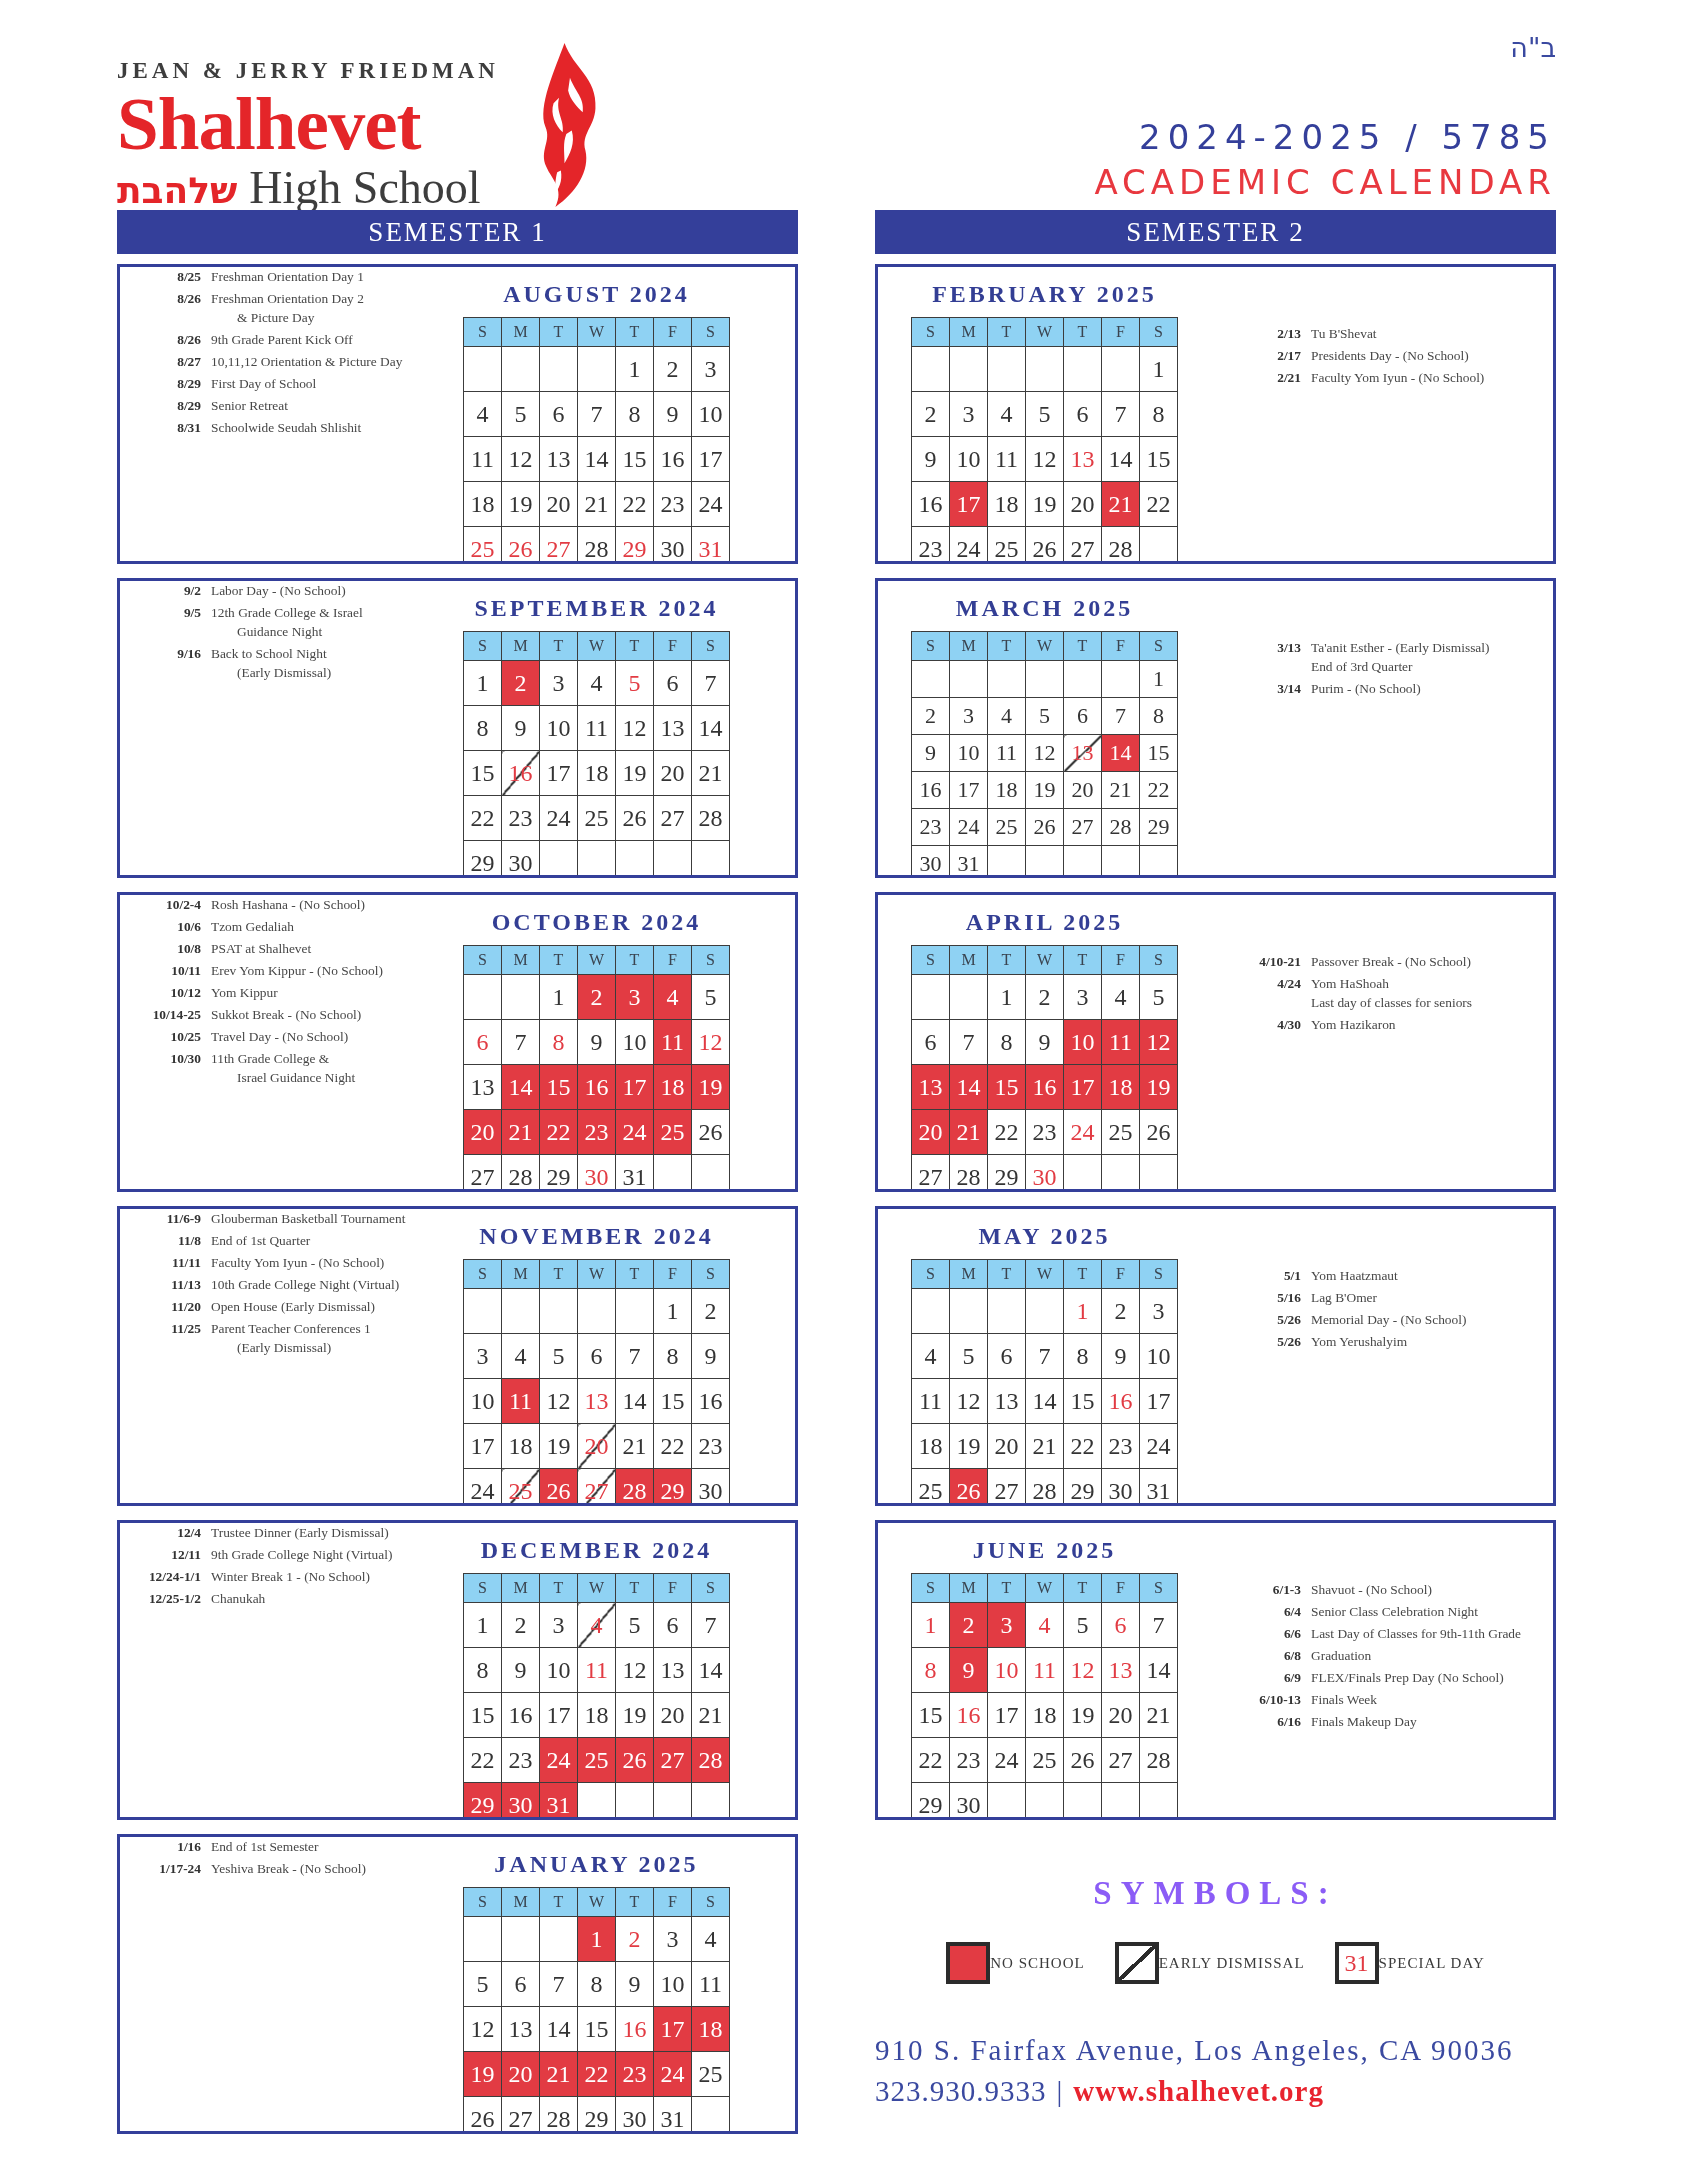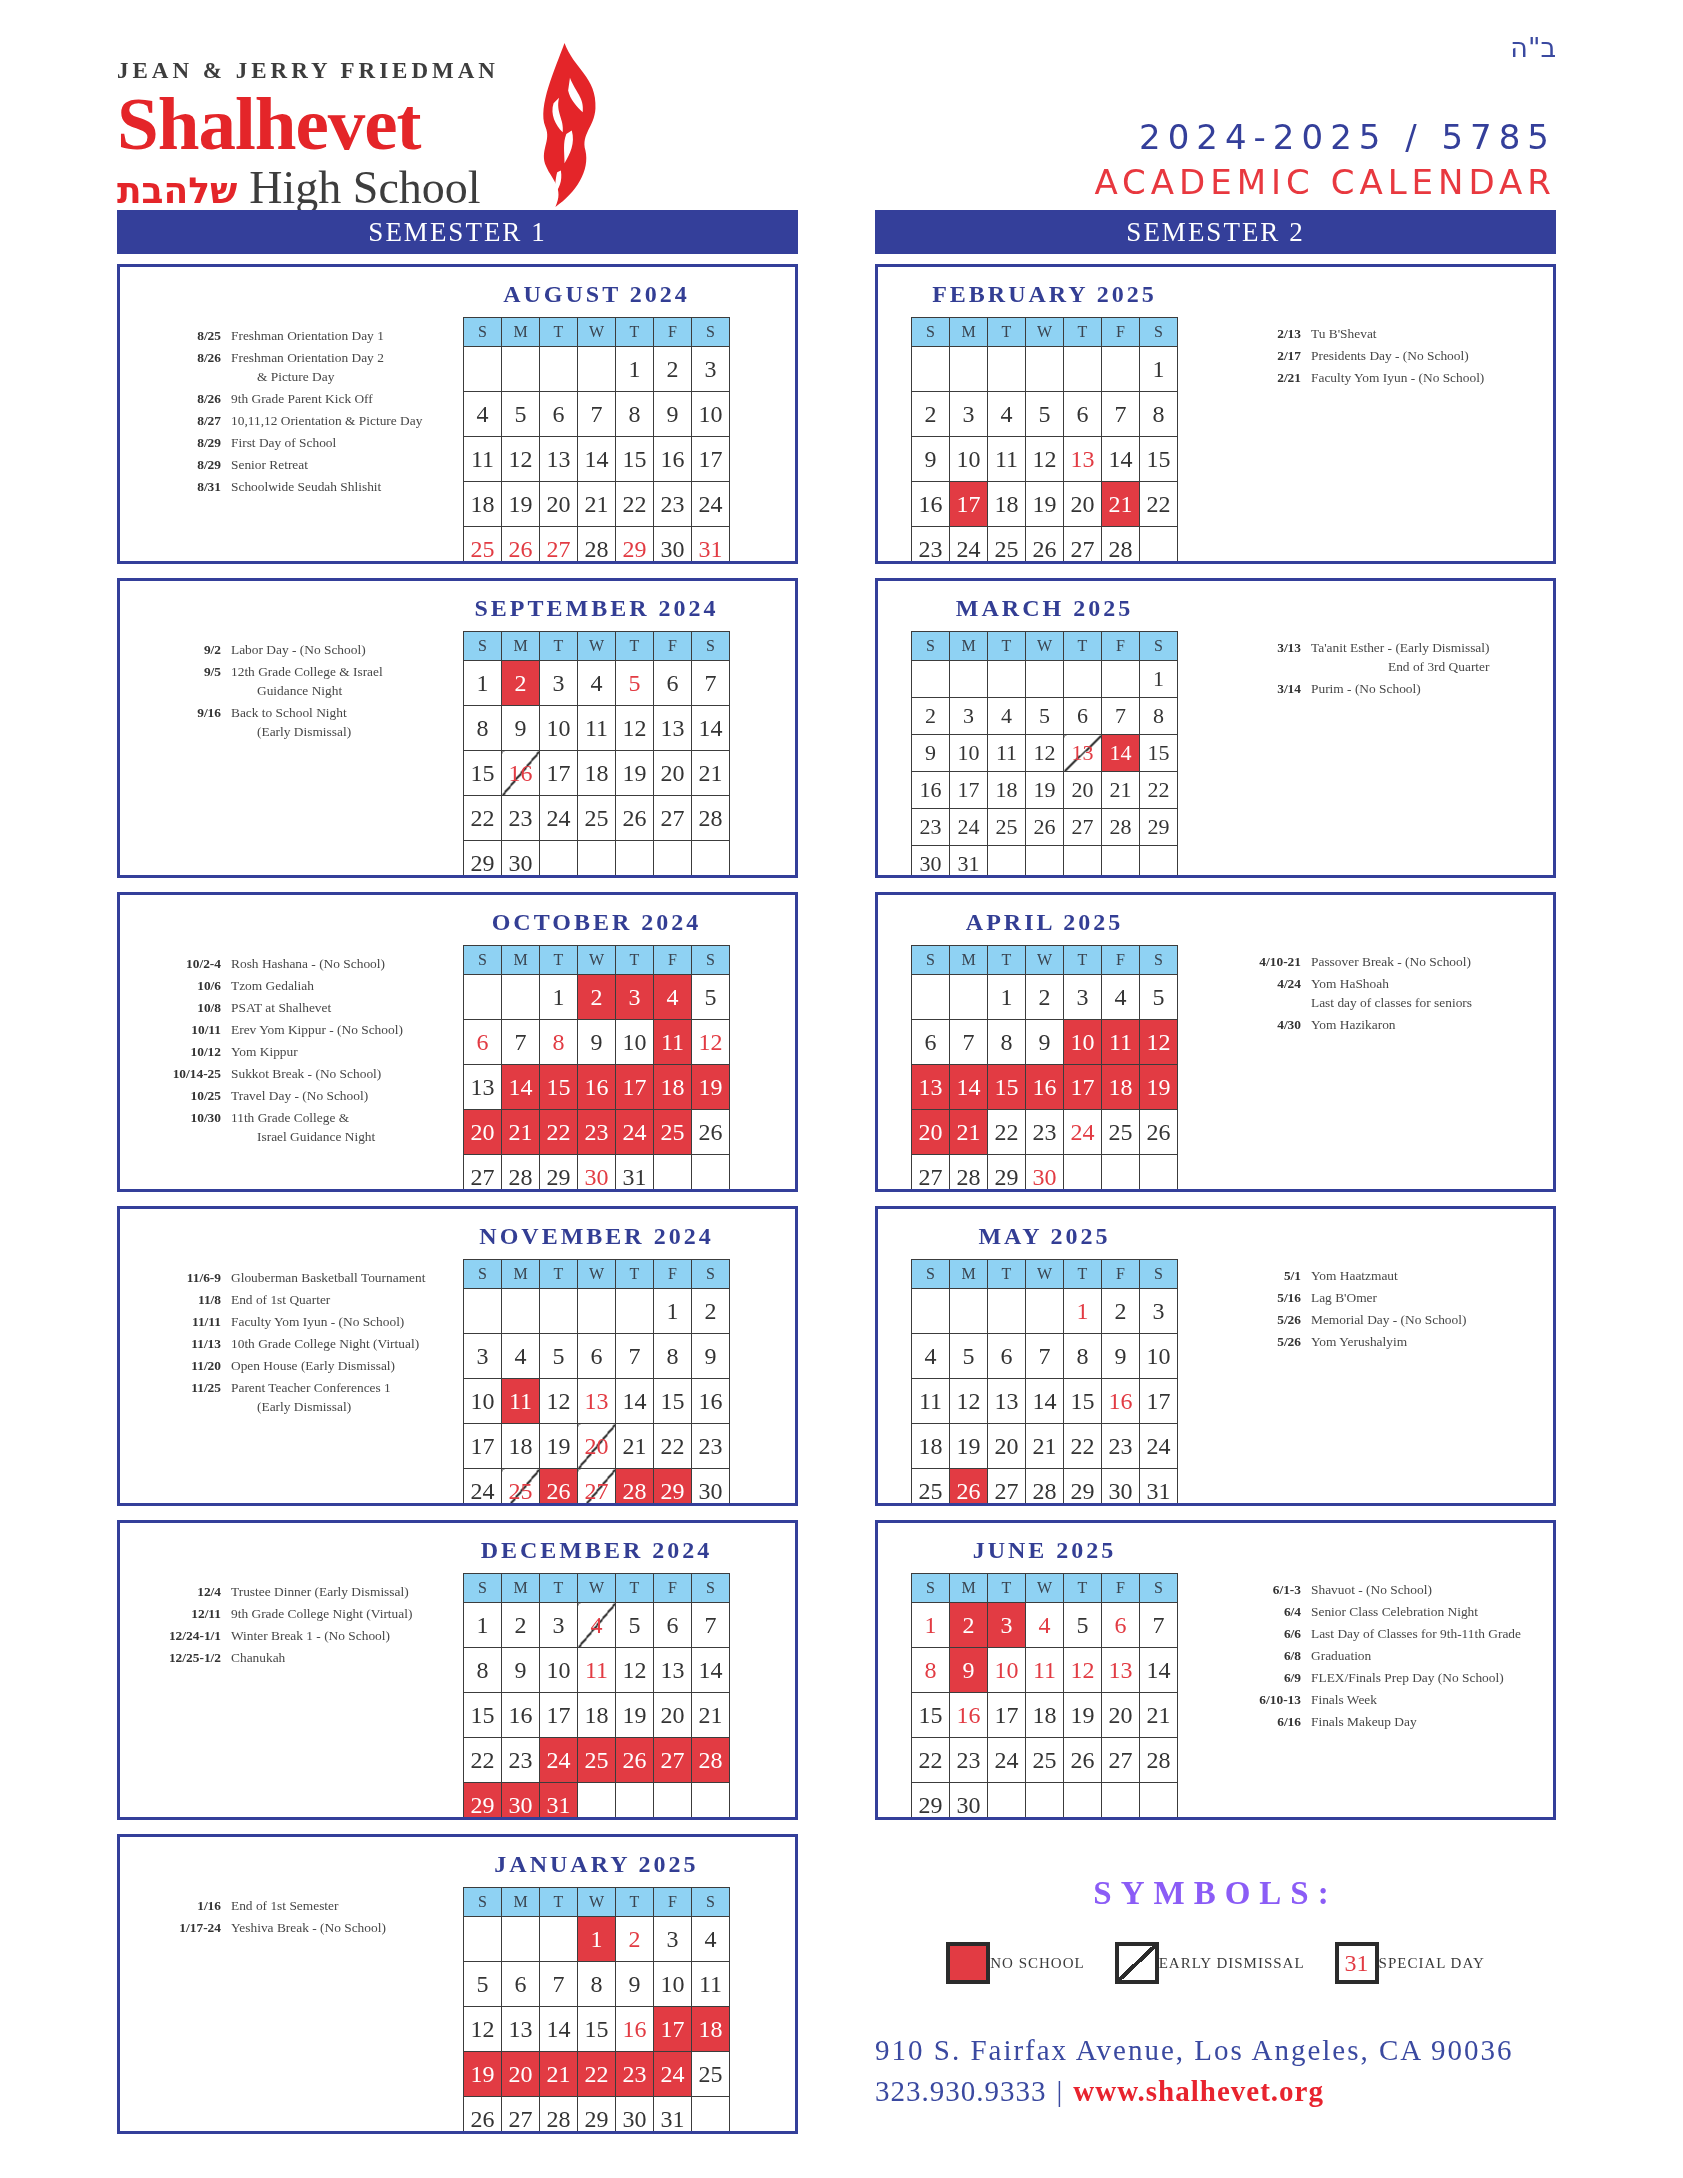--- a/index.html
+++ b/index.html
@@ -27,29 +27,29 @@
   .col{position:absolute;top:210px;width:681px;font-family:Liberation Serif, serif;}
   .col-left{left:117px;}
   .col-right{left:875px;}
   .sem-bar{height:44px;background:#343f9a;color:#ffffff;display:flex;align-items:center;
            justify-content:center;font-size:27px;letter-spacing:2px;margin-bottom:10px;}
 
   .mbox{box-sizing:border-box;border:3px solid #343f9a;background:#fff;height:300px;
         margin-bottom:14px;display:flex;overflow:hidden;}
 
   
-  .events{padding-top:59px;box-sizing:border-box;margin-left:20px;}
+  .events{box-sizing:border-box;}
   .events.side-left{width:289px;padding-left:8px;flex:none;}
   .events.side-right{margin-left:44px;padding-top:57px;flex:none;}
   .event{display:flex;margin-bottom:3px;font-size:13.4px;line-height:1.42;}
   .edate{width:73px;flex:none;text-align:right;font-weight:bold;color:#333333;padding-right:10px;white-space:nowrap;}
   .side-right .edate{width:79px;}
   .etext{color:#474747;}
   .eline.cont{padding-left:26px;}
-  .side-right .eline.cont{padding-left:0;text-align:right;}
+  .side-right .eline.cont{padding-left:0;}
 
   
   .calwrap{flex:none;margin-top:14px;padding-left:27px;}
   .calwrap.side-left{margin-left:auto;margin-right:65px;}
   .calwrap.side-right{margin-left:6px;}
   .month-title{text-align:center;color:#333e94;font-size:24px;font-weight:600;
                letter-spacing:3px;margin-bottom:9px;white-space:nowrap;}
   table.grid{border-collapse:collapse;table-layout:fixed;}
   .grid th{width:35px;height:26px;background:#8fd2f3;border:1px solid #3c3c3c;
            font-size:16px;font-weight:500;color:#3a4450;text-align:center;}

